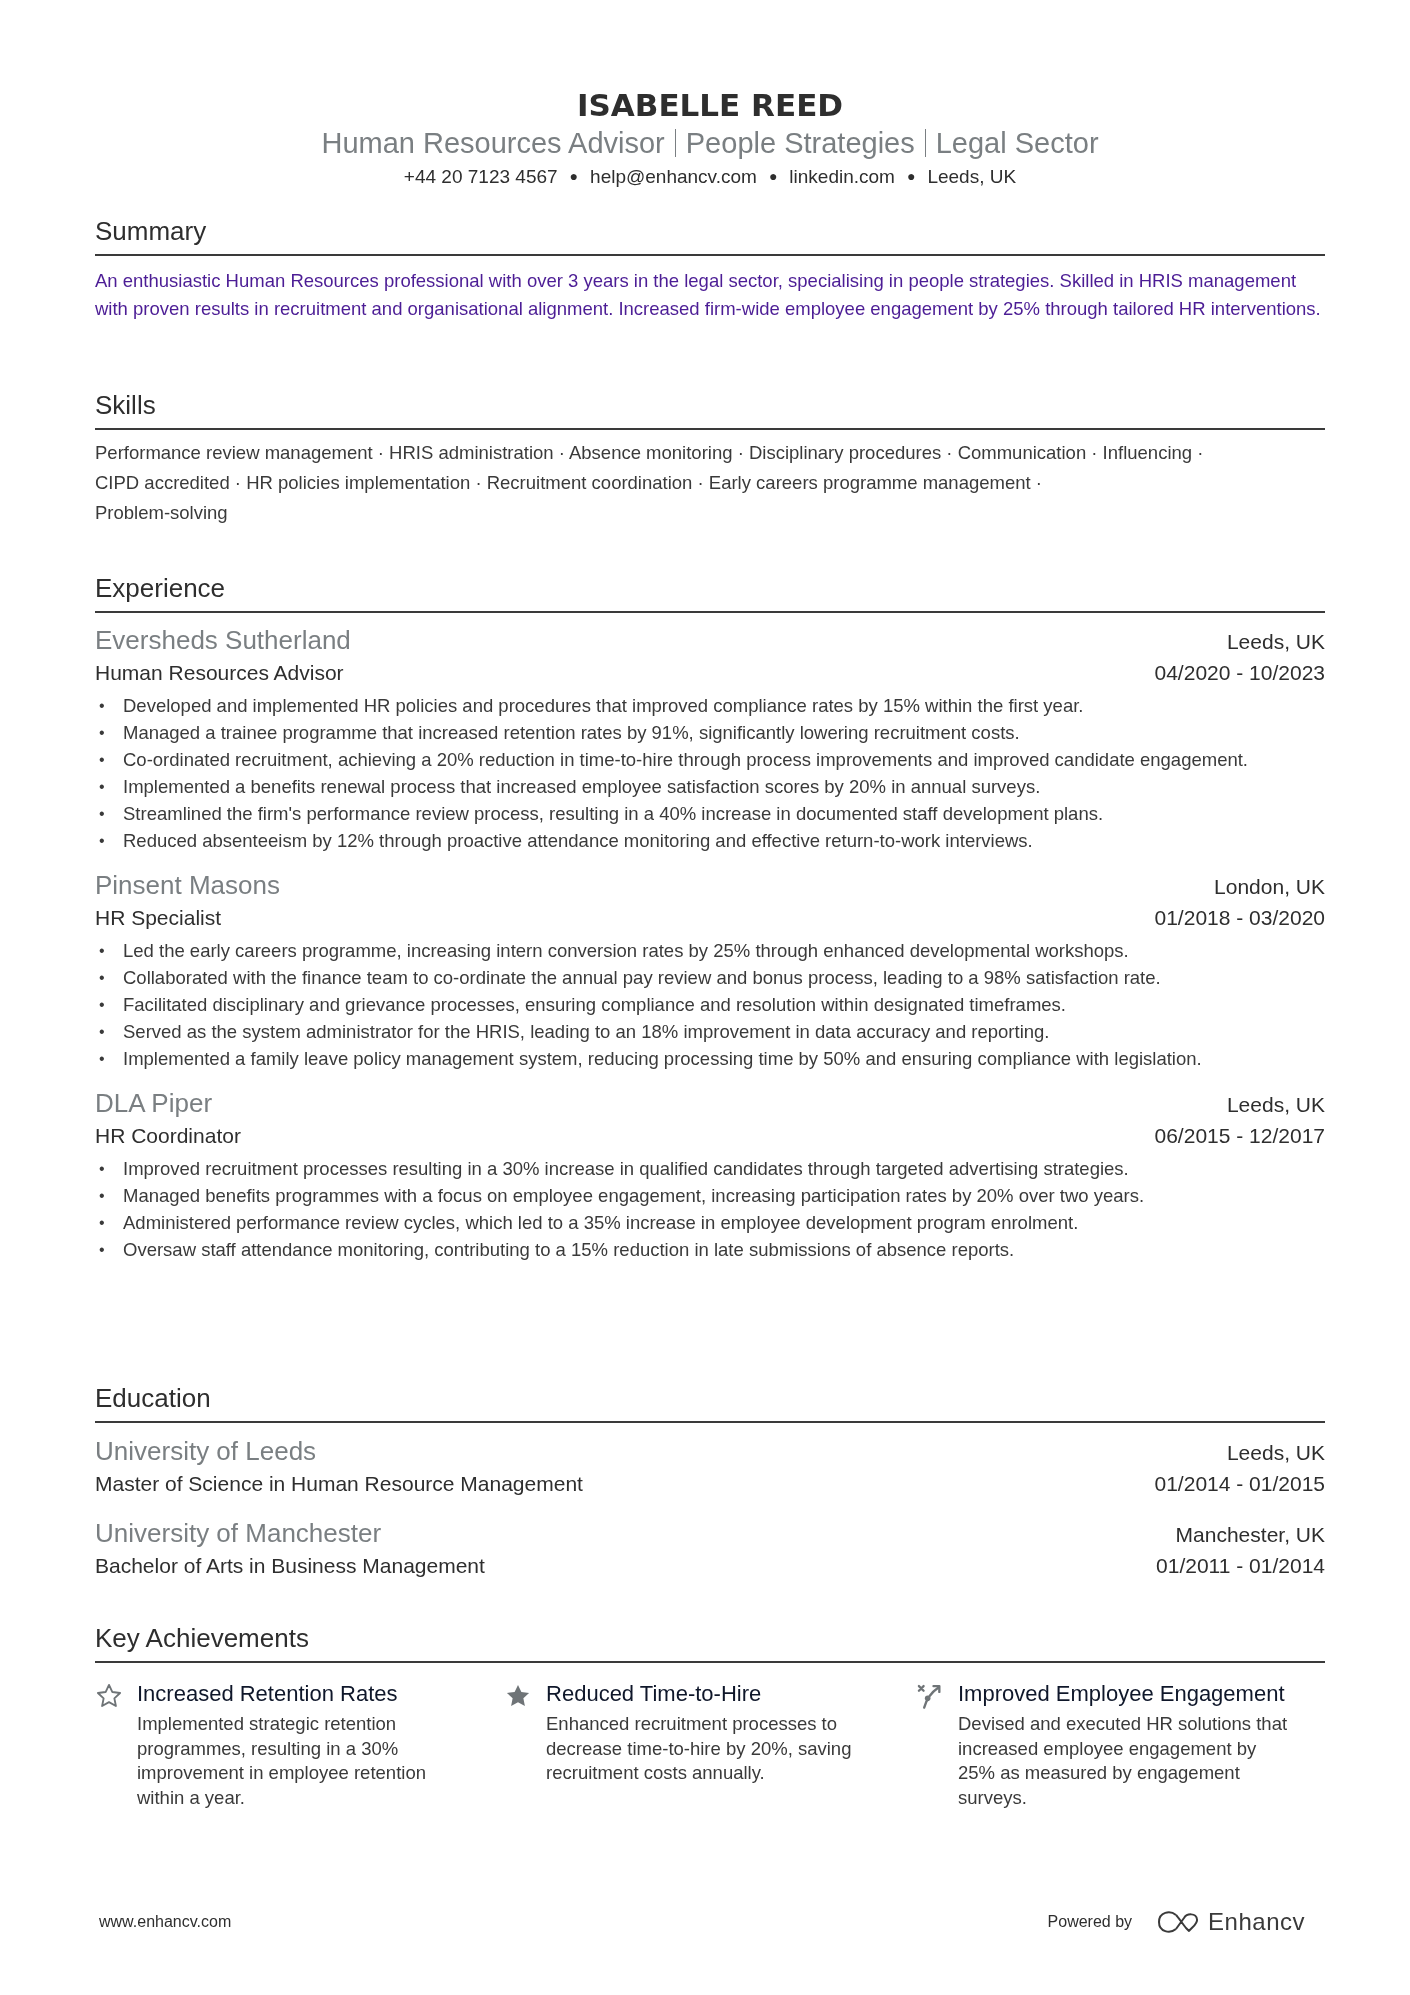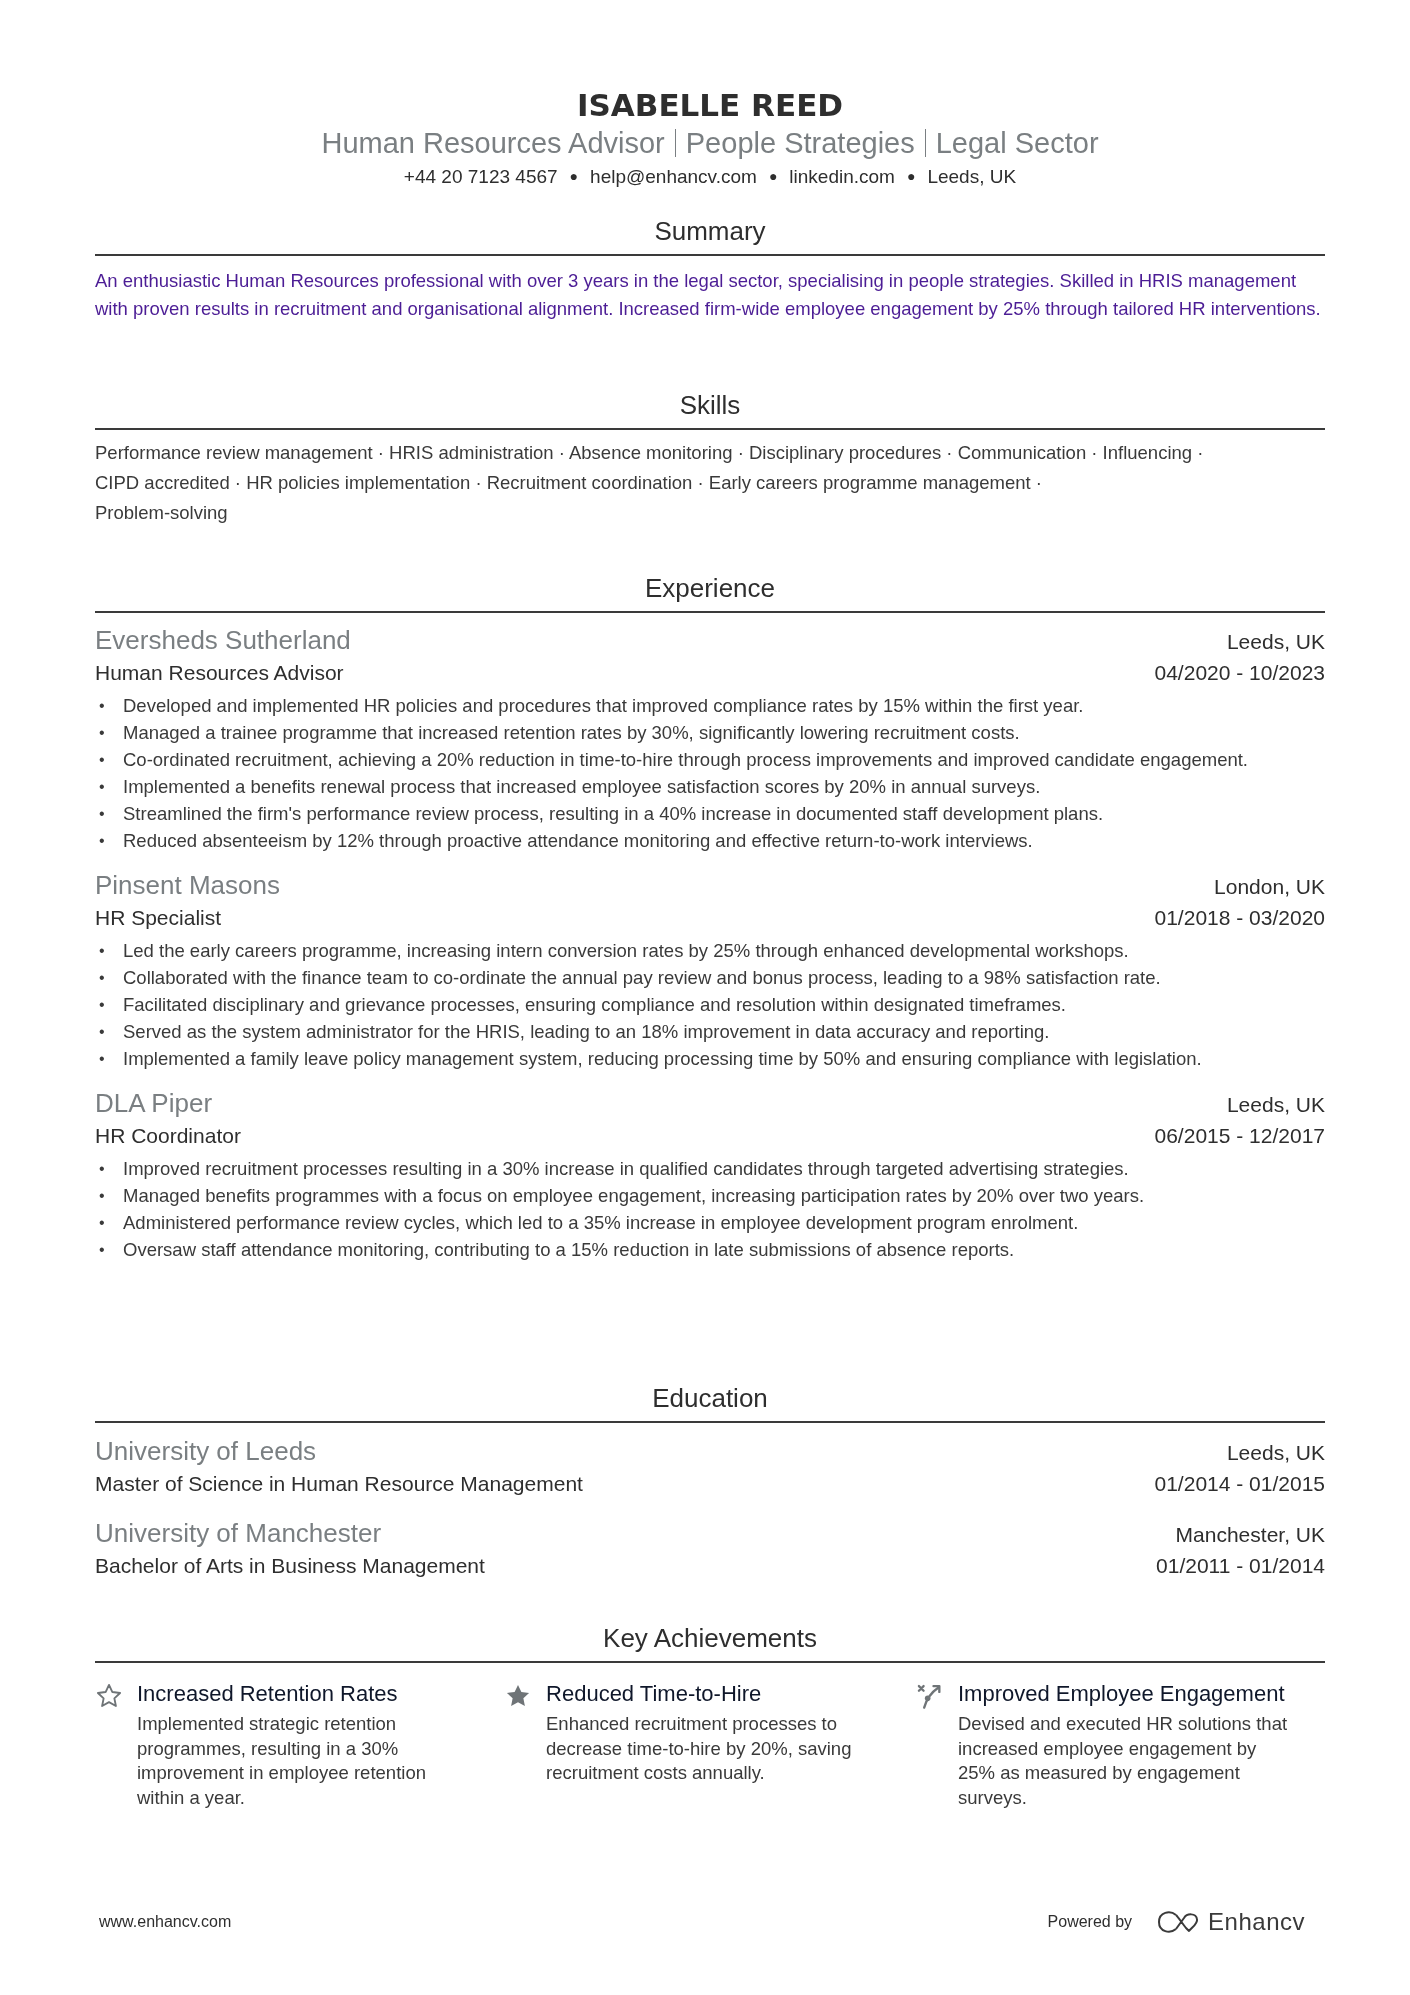--- a/index.html
+++ b/index.html
@@ -5,21 +5,21 @@
   * { box-sizing: border-box; margin: 0; padding: 0; }
   html, body { width: 1410px; height: 1995px; background: #ffffff; }
   body { font-family: "Liberation Sans", sans-serif; color: #2e2e2e; position: relative; overflow: hidden; }
   .page { position: absolute; left: 95px; top: 0; width: 1230px; }
   .header { text-align: center; padding-top: 85px; }
   .name { font-family: "DejaVu Sans", sans-serif; font-weight: bold; font-size: 31px; color: #2e2e2e; letter-spacing: 0px; line-height: 40px; }
   .headline { font-size: 29px; color: #7a7f82; line-height: 36px; margin-top: 0px; }
   .headline .sep { display: inline-block; width: 1px; height: 28px; background: #7a7f82; margin: 0 10px; vertical-align: -4px; }
   .contacts { font-size: 19px; color: #2e2e2e; line-height: 26px; margin-top: 2px; }
   .contacts .dot { margin: 0 12px; font-size: 14px; vertical-align: 2px; }
-  .section-title { text-align: center; font-size: 26px; color: #2e2e2e; line-height: 34px; }
+  .section-title { text-align: left; font-size: 26px; color: #2e2e2e; line-height: 34px; }
   .rule { height: 2px; background: #3a3a3a; margin-top: 6px; }
   .body-text { font-size: 18.5px; line-height: 28px; color: #4c1d95; }
   .sec-summary { position: absolute; top: 214px; width: 1230px; }
   .sec-skills { position: absolute; top: 388px; width: 1230px; }
   .sec-exp { position: absolute; top: 571px; width: 1230px; }
   .sec-edu { position: absolute; top: 1381px; width: 1230px; }
   .sec-ach { position: absolute; top: 1621px; width: 1230px; }
   .content { margin-top: 11px; }
   .skills-line { font-size: 18.5px; line-height: 30px; color: #3a3a3a; }
   .entry { margin-top: 10px; }
@@ -87,21 +87,21 @@
       <div class="row">
         <div class="org">Eversheds Sutherland</div>
         <div class="loc">Leeds, UK</div>
       </div>
       <div class="row">
         <div class="role">Human Resources Advisor</div>
         <div class="dates">04/2020 - 10/2023</div>
       </div>
       <ul class="bullets">
         <li>Developed and implemented HR policies and procedures that improved compliance rates by 15% within the first year.</li>
-        <li>Managed a trainee programme that increased retention rates by 30%, significantly lowering recruitment costs.</li>
+        <li>Managed a trainee programme that increased retention rates by 91%, significantly lowering recruitment costs.</li>
         <li>Co-ordinated recruitment, achieving a 20% reduction in time-to-hire through process improvements and improved candidate engagement.</li>
         <li>Implemented a benefits renewal process that increased employee satisfaction scores by 20% in annual surveys.</li>
         <li>Streamlined the firm's performance review process, resulting in a 40% increase in documented staff development plans.</li>
         <li>Reduced absenteeism by 12% through proactive attendance monitoring and effective return-to-work interviews.</li>
       </ul>
     </div>
 
     <div class="entry" style="margin-top:14px;">
       <div class="row">
         <div class="org">Pinsent Masons</div>

